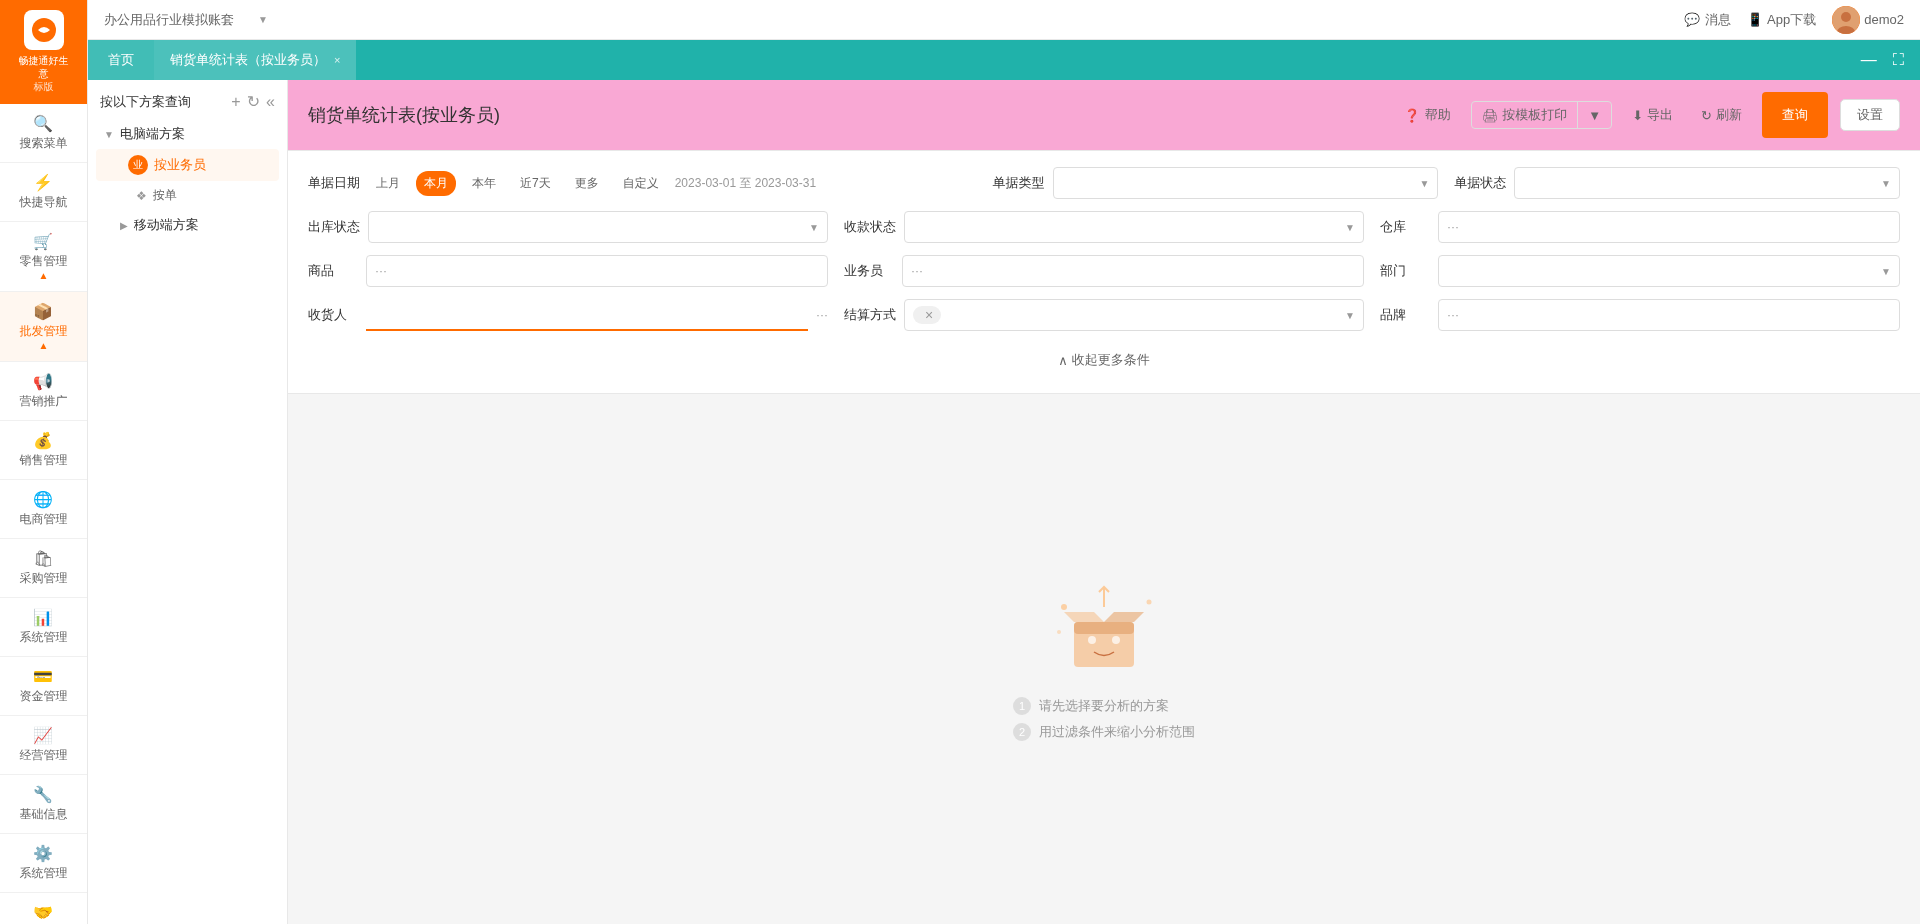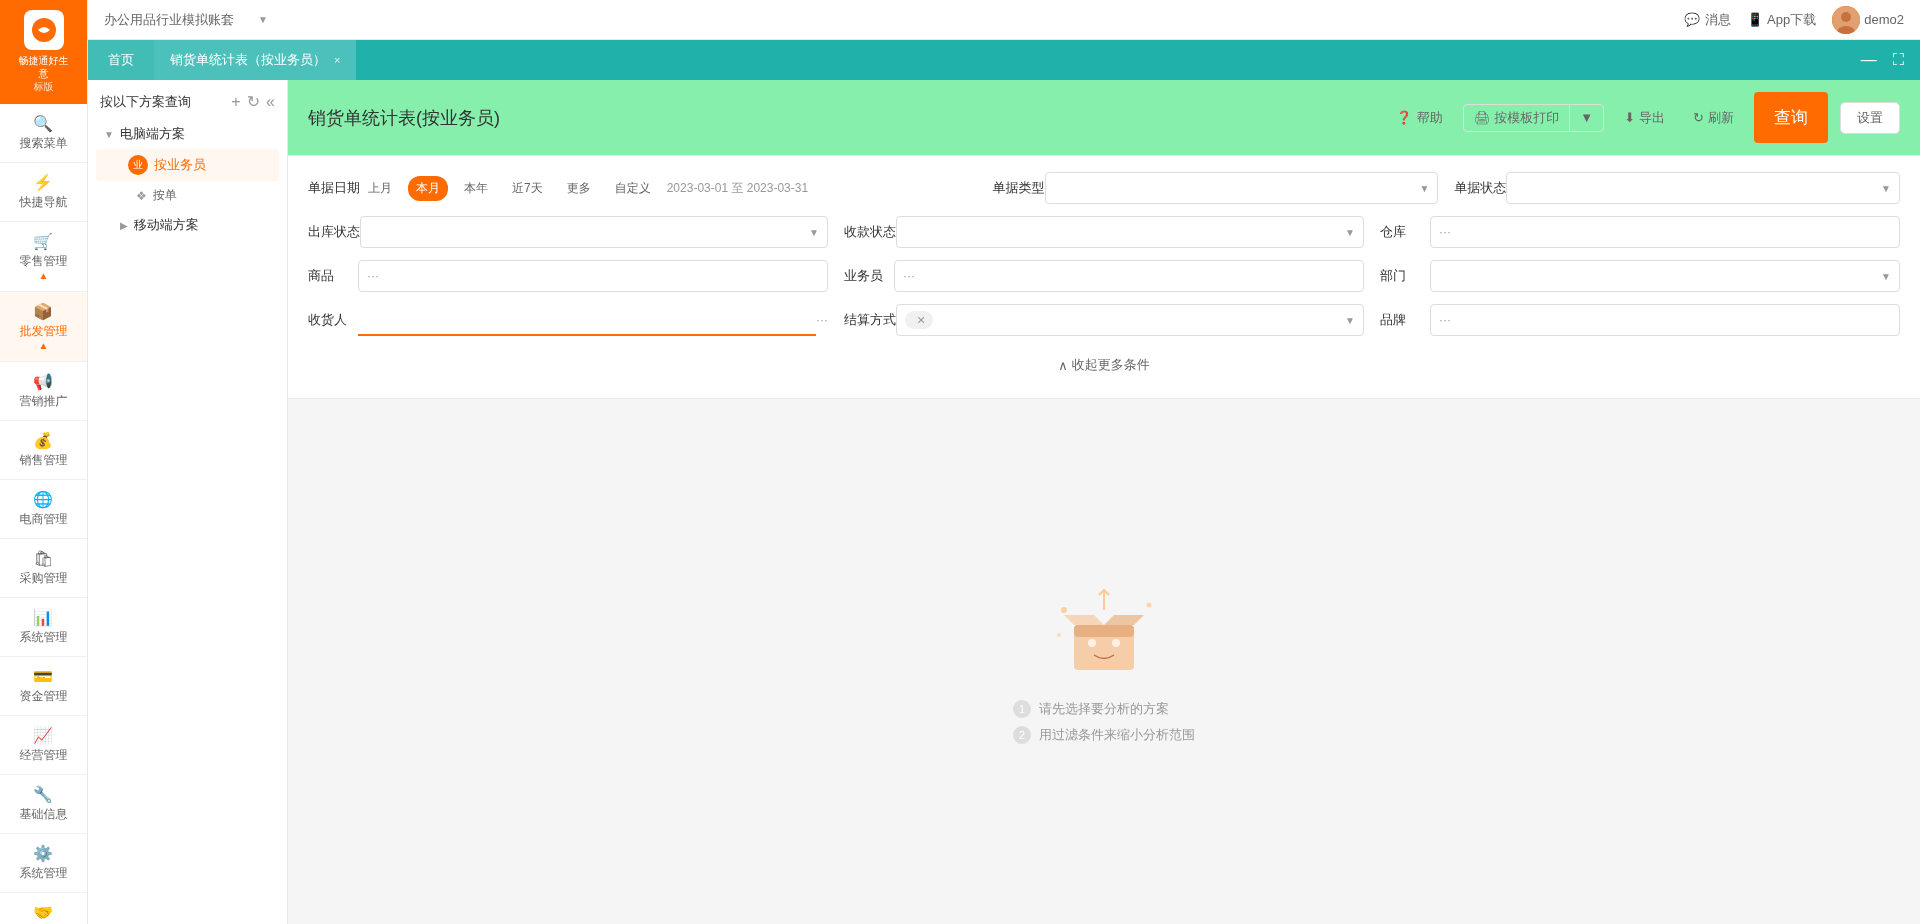--- a/index.html
+++ b/index.html
@@ -256,21 +256,21 @@
     .right-panel {
       flex: 1;
       background: #f5f5f5;
       overflow-y: auto;
       display: flex;
       flex-direction: column;
     }
 
     
     .page-title-bar {
-      background: #86efac;
+      background: #f9a8d4;
       padding: 12px 20px;
       display: flex;
       align-items: center;
       justify-content: space-between;
       border-bottom: 1px solid #e8e8e8;
       flex-shrink: 0;
     }
     .page-title {
       font-size: 18px;
       font-weight: 500;
@@ -308,21 +308,21 @@
       align-items: center;
       gap: 4px;
     }
     .action-btn-group .btn:last-child { border-right: none; }
     .primary-btn {
       background: #ff6b00;
       color: #fff;
       border: none;
       padding: 14px 20px;
       border-radius: 4px;
-      font-size: 17px;
+      font-size: 13px;
       cursor: pointer;
     }
     .secondary-btn {
       background: #fff;
       color: #666;
       border: 1px solid #ddd;
       padding: 6px 16px;
       border-radius: 5px;
       font-size: 13px;
       cursor: pointer;
@@ -338,20 +338,21 @@
     .filter-row {
       display: flex;
       align-items: center;
       gap: 16px;
       margin-bottom: 12px;
     }
     .filter-row:last-child { margin-bottom: 0; }
     .filter-item {
       display: flex;
       align-items: center;
+      gap: 8px;
       flex: 1;
     }
     .filter-label {
       color: #333;
       font-size: 13px;
       white-space: nowrap;
       min-width: 50px;
     }
     .filter-select {
       flex: 1;

